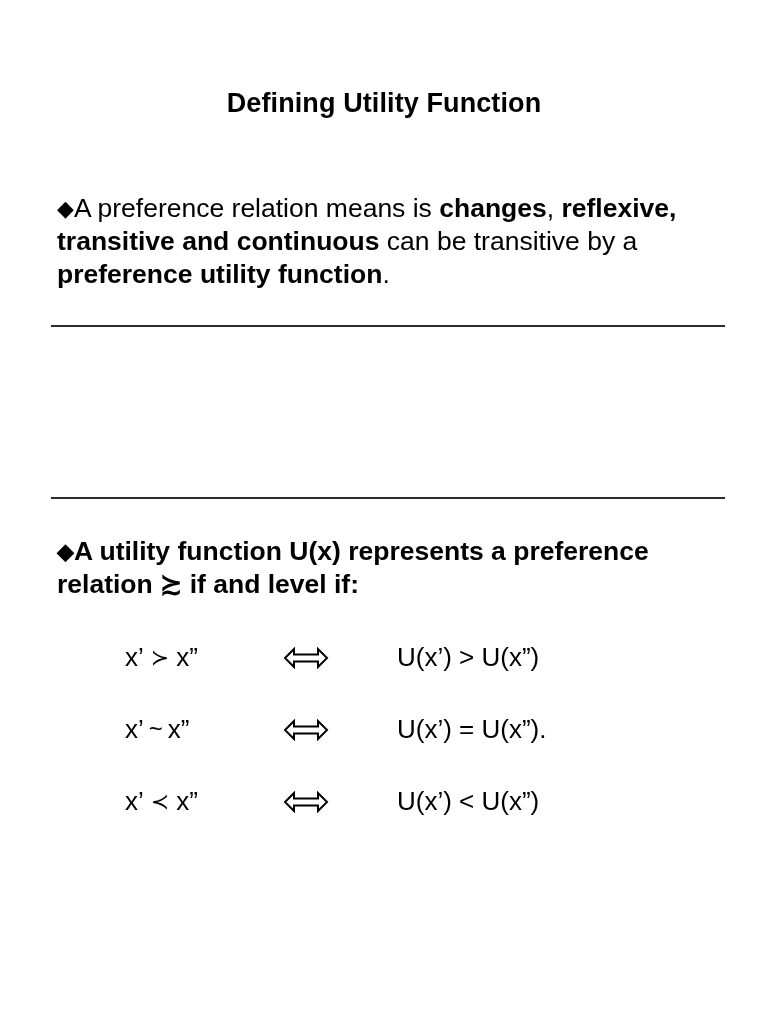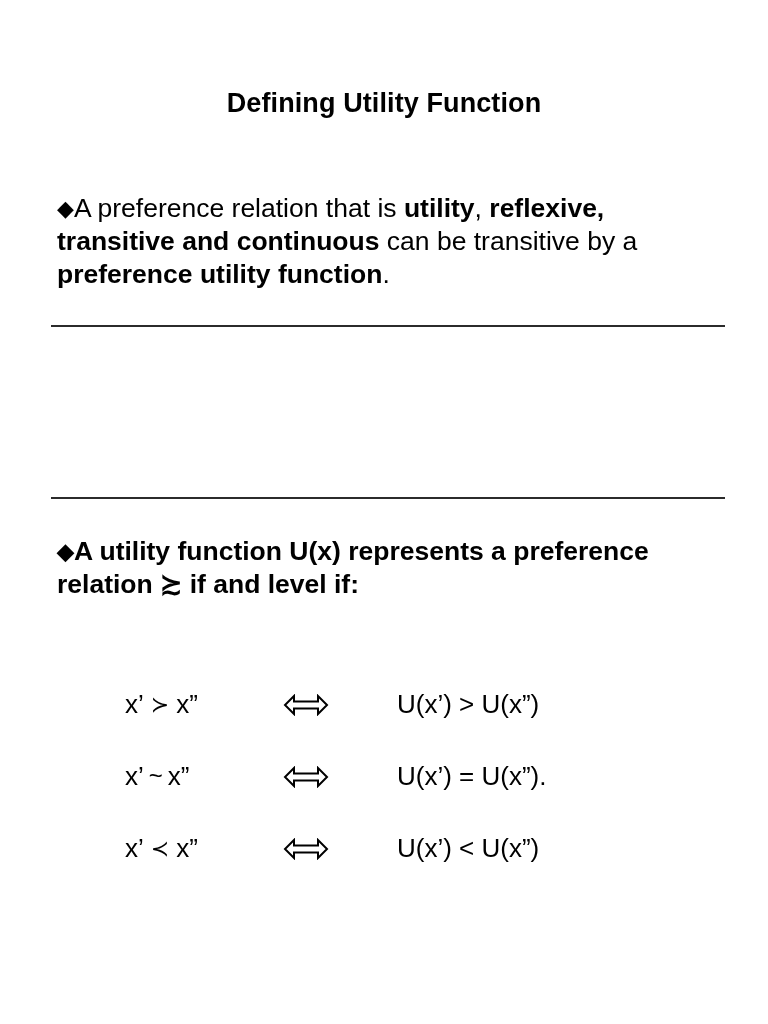--- a/index.html
+++ b/index.html
@@ -66,21 +66,20 @@
   }
   .rule.r1 { top: 325px; }
   .rule.r2 { top: 497px; }
 
   
   .eq-rows {
     position: absolute;
     top: 637px;
     left: 0;
     width: 608px;
-    margin-top: 47px;
   }
   .eq-row {
     position: relative;
     height: 72px;
     font-size: 26px;
     line-height: 40px;
   }
   .eq-left {
     position: absolute;
     left: 125px;
@@ -110,21 +109,21 @@
   .rel-sym.tilde { font-size: 24px; padding: 0 5px; }
 </style>
 </head>
 <body>
 
 <div class="slide">
 
   <div class="slide-title">Defining Utility Function</div>
 
   <div class="block b1">
-    <span class="bullet-diamond">◆</span><span>A preference relation that is </span><b>utility</b><span>, </span><b>reflexive, transitive and continuous</b><span> can be transitive by a </span><b>preference utility function</b><span>.</span>
+    <span class="bullet-diamond">◆</span><span>A preference relation means is </span><b>changes</b><span>, </span><b>reflexive, transitive and continuous</b><span> can be transitive by a </span><b>preference utility function</b><span>.</span>
   </div>
 
   <div class="rule r1"></div>
 
 
   <div class="rule r2"></div>
 
   <div class="block b3">
     <span class="bullet-diamond">◆</span><span>A utility function U(x) represents a preference relation </span><span>≿</span><span> if and level if:</span>
   </div>

